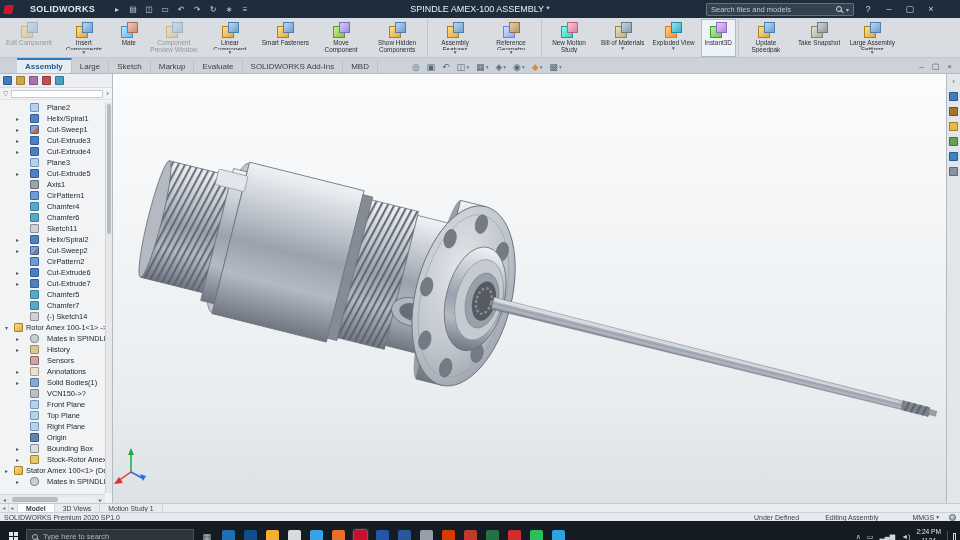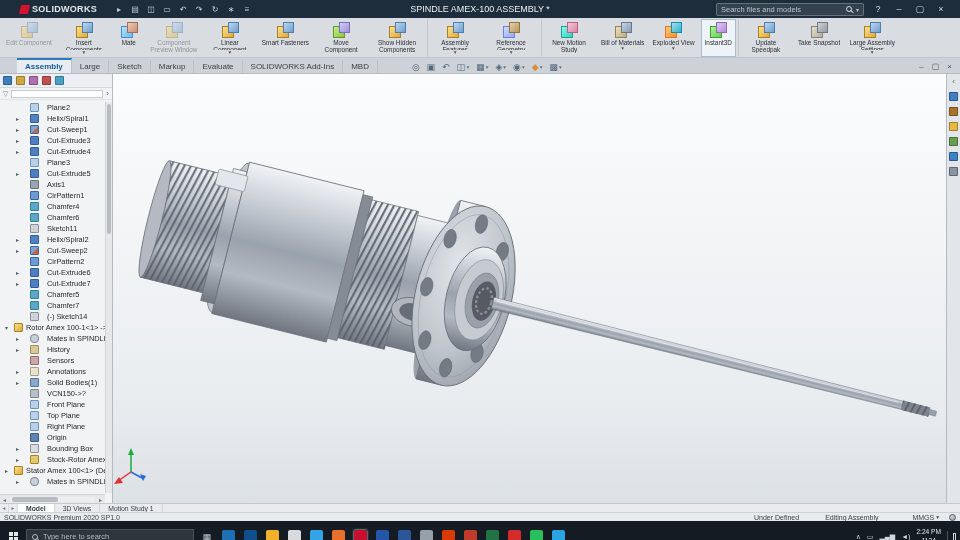--- a/index.html
+++ b/index.html
@@ -1,29 +1,29 @@
 <!DOCTYPE html>
 <html><head>
 <meta charset="utf-8">
 <style>
   html,body{margin:0;padding:0;background:#222;}
   *{box-sizing:border-box;font-family:"Liberation Sans",sans-serif;}
   #app{position:relative;width:960px;height:540px;overflow:hidden;background:#e8eaed;}
 
   
   .titlebar{position:absolute;top:0;left:0;right:0;height:18px;background:#1e2d3b;display:flex;align-items:center;color:#dfe7ee;}
-  .logo{display:flex;align-items:flex-end;gap:3px;padding:0 6px 0 20px;}
+  .logo{display:flex;align-items:flex-end;gap:17px;padding:0 6px 0 4px;}
   .logo-mark{width:9px;height:9px;background:#d2122e;transform:skewX(-14deg);border-radius:1px;}
   .logo-text{font-size:9px;font-weight:bold;letter-spacing:.3px;}
   .menus{display:flex;gap:2px;}
   .menu-item{font-size:9px;padding:2px 5px;cursor:default;}
   .qat{display:flex;gap:4px;margin-left:10px;align-items:center;}
   .qat-icon{font-size:8px;color:#c6d1da;width:12px;text-align:center;}
   .doc-title{position:absolute;left:300px;right:300px;text-align:center;top:4px;font-size:9px;color:#e8eef3;pointer-events:none;white-space:nowrap;}
-  .tb-right{margin-left:auto;display:flex;align-items:center;gap:7px;padding-right:12px;}
+  .tb-right{margin-left:auto;display:flex;align-items:center;gap:7px;padding-right:22px;}
   .search{display:flex;align-items:center;gap:4px;width:148px;height:13px;background:rgba(255,255,255,.10);border:1px solid rgba(255,255,255,.25);border-radius:2px;padding:0 4px;}
   .search-text{font-size:7.5px;color:#b9c5cf;flex:1;white-space:nowrap;overflow:hidden;}
   .mag{width:6px;height:6px;border:1px solid #cfd8e0;border-radius:50%;position:relative;flex:none;}
   .mag::after{content:"";position:absolute;width:4px;height:1px;background:#cfd8e0;transform:rotate(45deg);right:-3px;bottom:-1px;}
   .sdd{font-size:6px;color:#b9c5cf;}
   .wc{font-size:9px;width:14px;text-align:center;color:#cfd8e0;}
 
   
   .ribbon{position:absolute;top:18px;left:0;right:0;height:40px;background:#d9dde1;border-bottom:1px solid #bfc5ca;display:flex;align-items:stretch;padding:1px 2px 0 2px;}
   .rbtn{display:flex;flex-direction:column;align-items:center;min-width:34px;max-width:56px;padding:1px 3px;border:1px solid transparent;}

